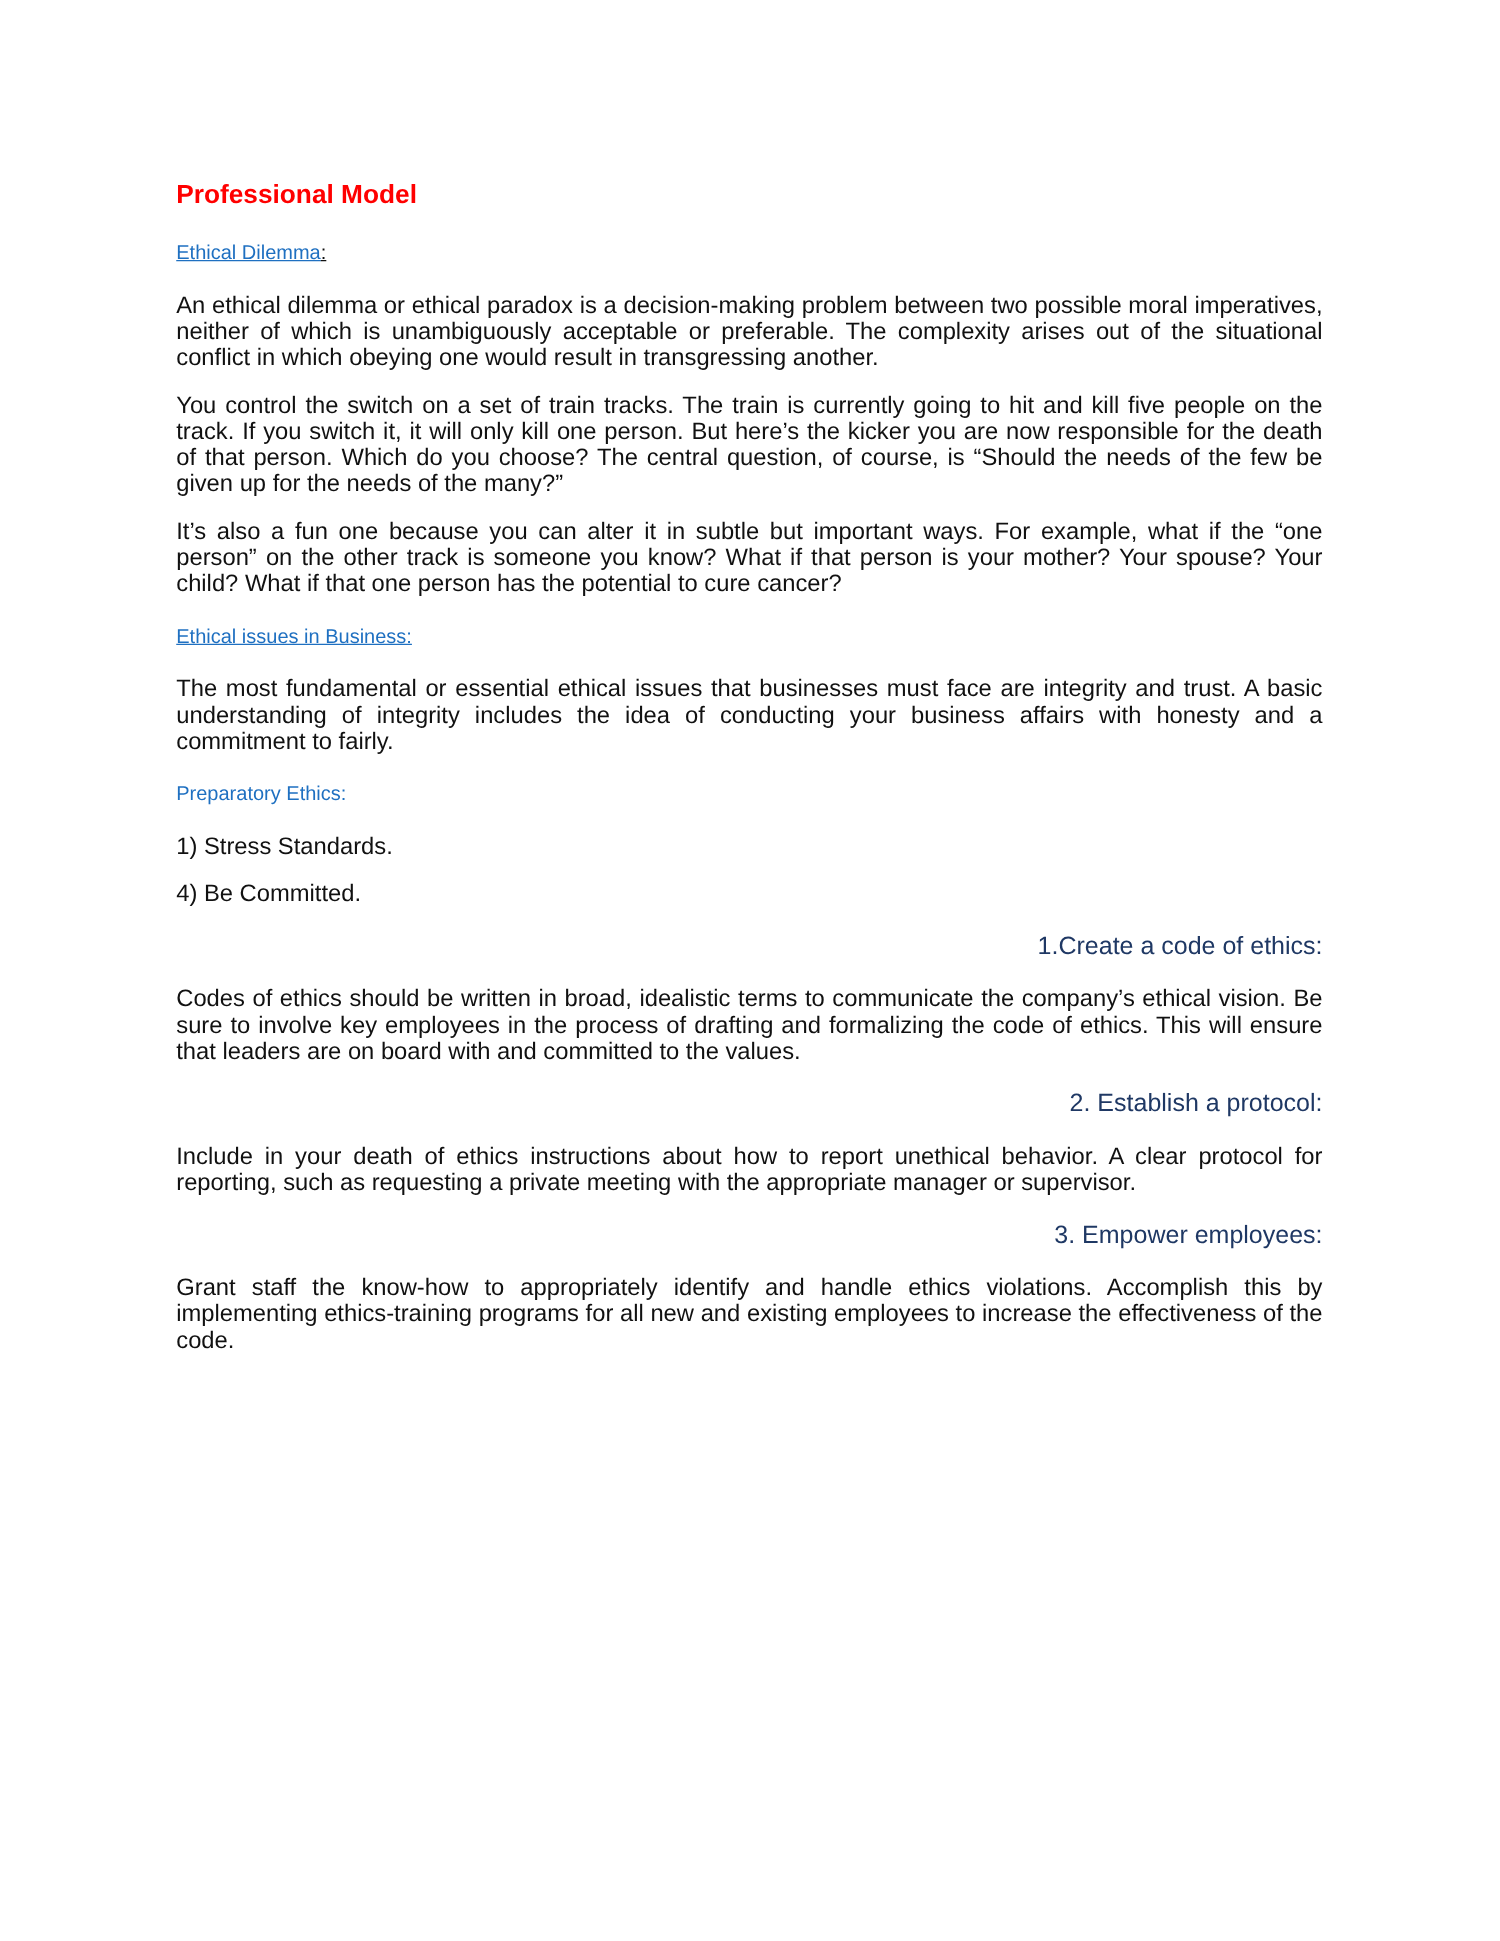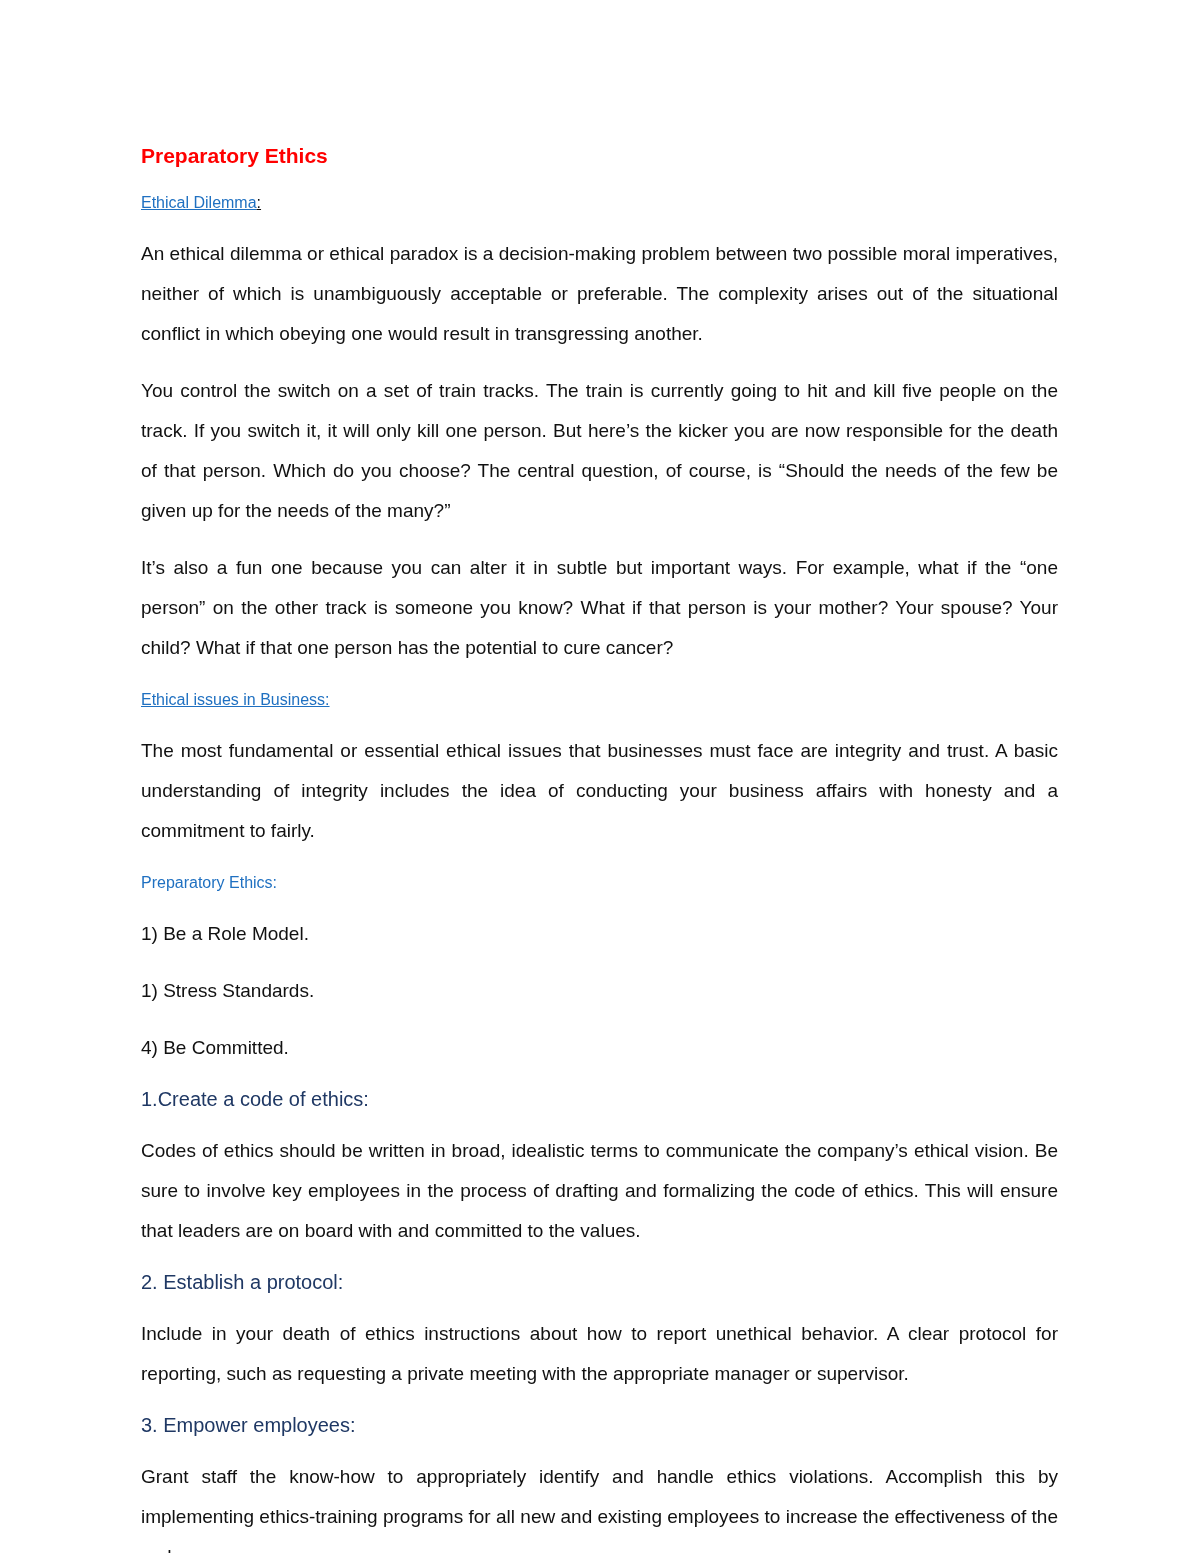--- a/index.html
+++ b/index.html
@@ -28,52 +28,52 @@
     line-height: 29px;
     margin: 0 0 17px 0;
   }
   .h-blue .u { text-decoration: underline; }
   .h-blue .colon-black { color: #111111; text-decoration: underline; }
   .h-navy {
     color: #1f3864;
     font-size: 20px;
     font-weight: normal;
     line-height: 29px;
-    margin: 0 0 17px 0;
+    margin: 0 0 17px 17px;
+    text-align: right;
   }
   .para {
     font-size: 19px;
-    line-height: 40px;
+    line-height: 21px;
     margin: 0 0 17px 0;
     text-align: justify;
   }
   .para.single { text-align: left; }
 </style>
 </head>
 <body>
 
 <div class="page">
 
-  <h1 class="doc-title">Preparatory Ethics</h1>
+  <h1 class="doc-title">Professional Model</h1>
 
   <h2 class="h-blue"><span class="u">Ethical Dilemma</span><span class="colon-black">:</span></h2>
 
   <p class="para">An ethical dilemma or ethical paradox is a decision-making problem between two possible moral imperatives, neither of which is unambiguously acceptable or preferable. The complexity arises out of the situational conflict in which obeying one would result in transgressing another.</p>
 
   <p class="para">You control the switch on a set of train tracks. The train is currently going to hit and kill five people on the track. If you switch it, it will only kill one person. But here’s the kicker you are now responsible for the death of that person. Which do you choose? The central question, of course, is “Should the needs of the few be given up for the needs of the many?”</p>
 
   <p class="para">It’s also a fun one because you can alter it in subtle but important ways. For example, what if the “one person” on the other track is someone you know? What if that person is your mother? Your spouse? Your child? What if that one person has the potential to cure cancer?</p>
 
   <h2 class="h-blue"><span class="u">Ethical issues in Business:</span></h2>
 
   <p class="para">The most fundamental or essential ethical issues that businesses must face are integrity and trust. A basic understanding of integrity includes the idea of conducting your business affairs with honesty and a commitment to fairly.</p>
 
   <h2 class="h-blue">Preparatory Ethics:</h2>
 
-  <p class="para single">1) Be a Role Model.</p>
 
 
   <p class="para single">1) Stress Standards.</p>
 
   <p class="para single">4) Be Committed.</p>
 
 
   <h2 class="h-navy">1.Create a code of ethics:</h2>
 
   <p class="para">Codes of ethics should be written in broad, idealistic terms to communicate the company’s ethical vision. Be sure to involve key employees in the process of drafting and formalizing the code of ethics. This will ensure that leaders are on board with and committed to the values.</p>

